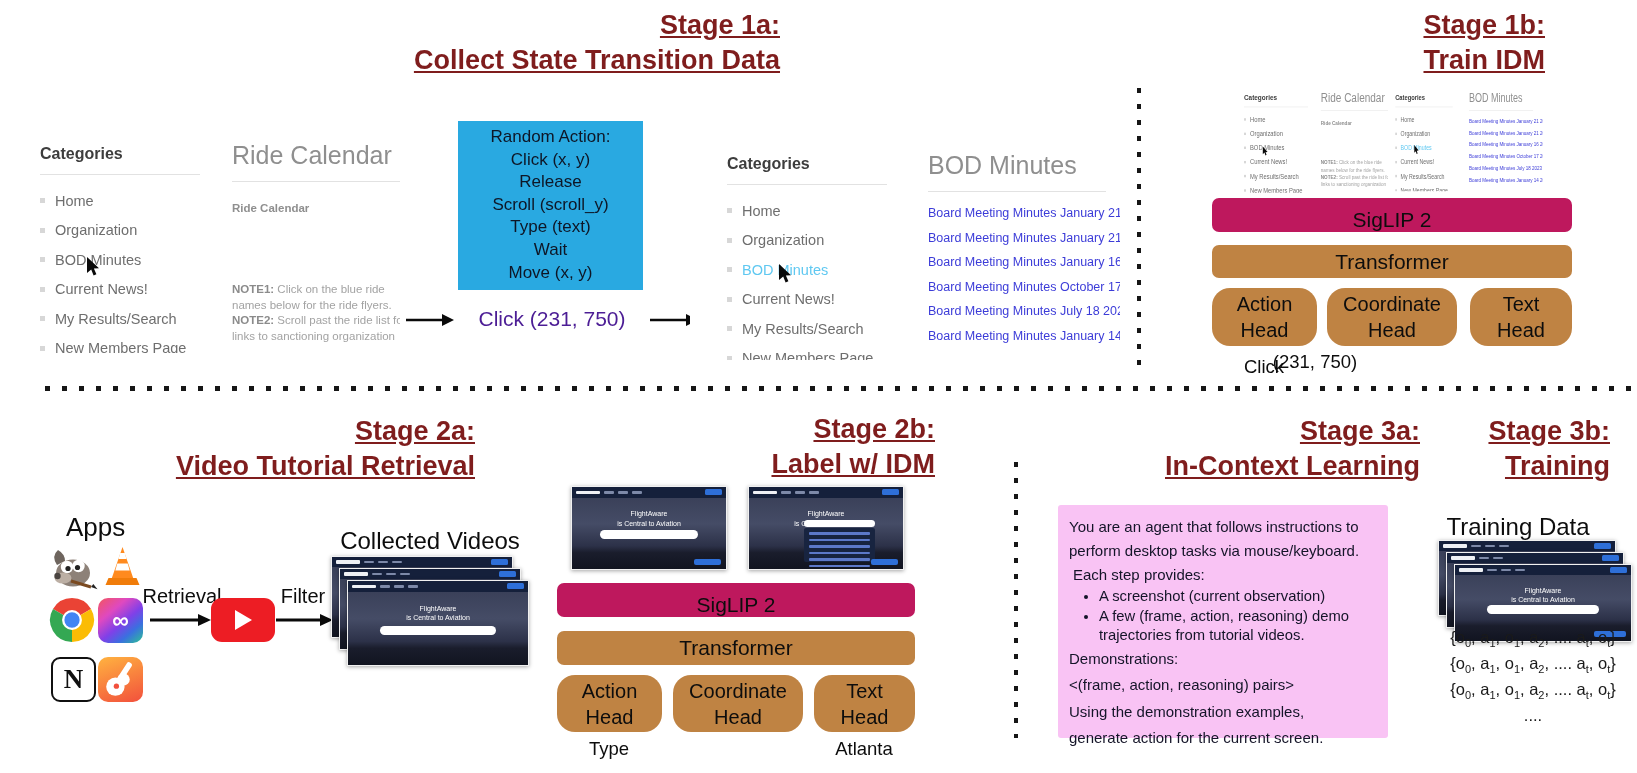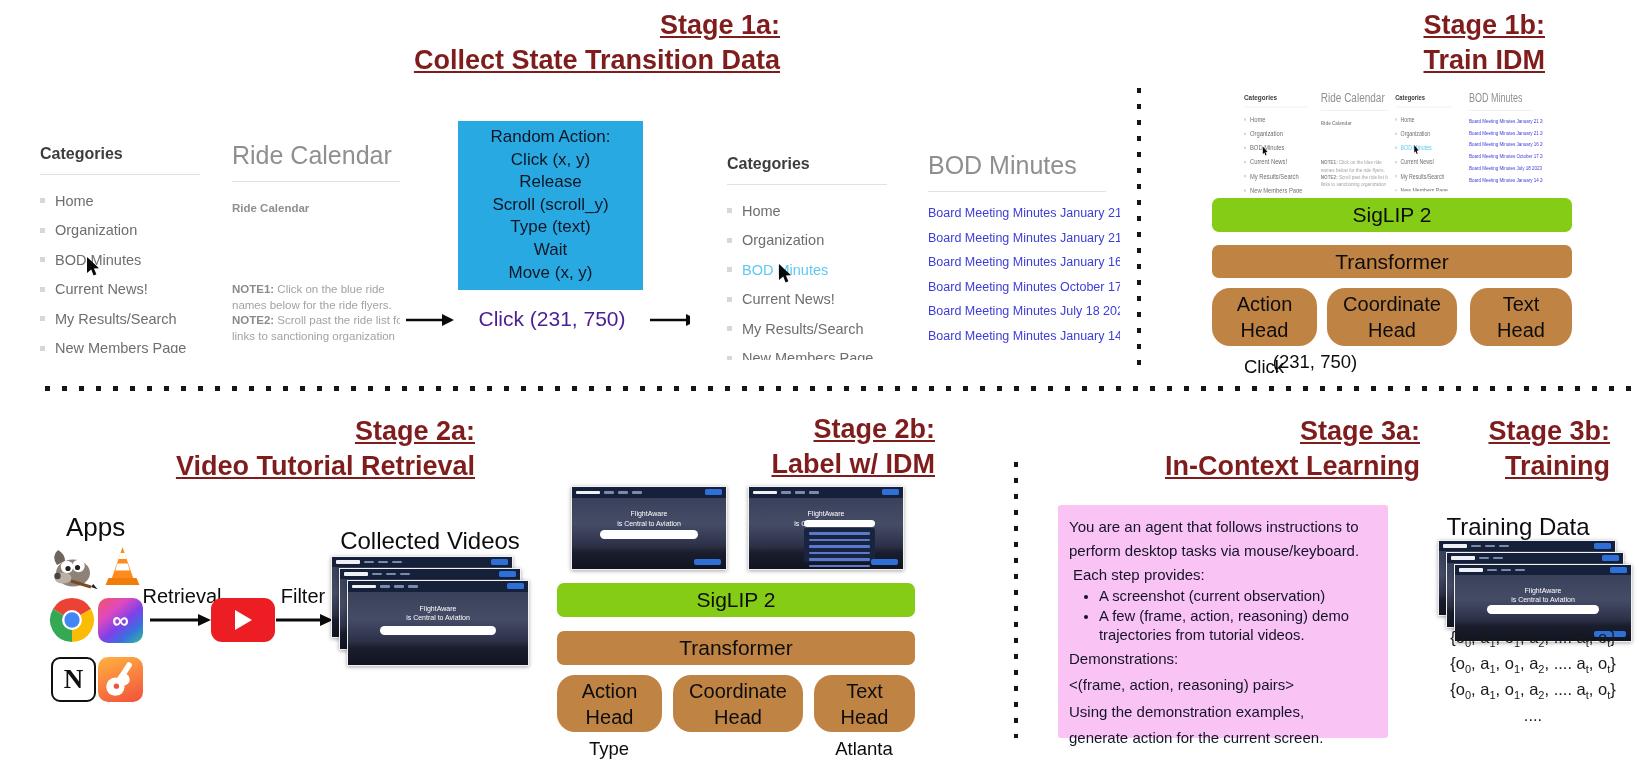--- a/index.html
+++ b/index.html
@@ -32,21 +32,21 @@
   .mini{position:absolute;transform-origin:0 0;}
 
   
   .blue-box{position:absolute;left:458px;top:121px;width:185px;height:169px;background:#29a9e1;
     text-align:center;font-size:17px;line-height:22.6px;color:#0e1626;padding-top:5px;box-sizing:border-box;}
   .flow-label{position:absolute;font-size:21px;color:#4c1d95;text-align:center;}
   .arrow-svg{position:absolute;}
 
   
   .model-bar{position:absolute;border-radius:7px;display:flex;align-items:center;justify-content:center;font-size:21px;color:#0d0d0d;}
-  .gray{background:#84cc16;}
+  .gray{background:#be185d;align-items:flex-end;}
   .brown{background:#bf8343;}
   .head-box{position:absolute;border-radius:18px;background:#bf8343;display:flex;align-items:center;justify-content:center;
     text-align:center;font-size:20px;line-height:26px;color:#0d0d0d;padding:0 8px;box-sizing:border-box;}
   .out-label{position:absolute;font-size:18.5px;color:#0d0d0d;text-align:center;width:160px;}
 
   
   .fa-shot{position:absolute;background:linear-gradient(180deg,#363c54 0%,#454c66 45%,#2c3148 72%,#1a1d2c 80%,#111420 100%);
     border:1px solid #f1f1f1;box-shadow:0 1px 4px rgba(0,0,0,.35);box-sizing:border-box;}
   .fa-top{position:absolute;top:0;left:0;right:0;height:13%;background:#15203b;display:flex;align-items:center;gap:4px;padding:0 4px;}
   .fa-logo{width:24px;height:3.5px;background:#eef0f4;border-radius:1px;}

